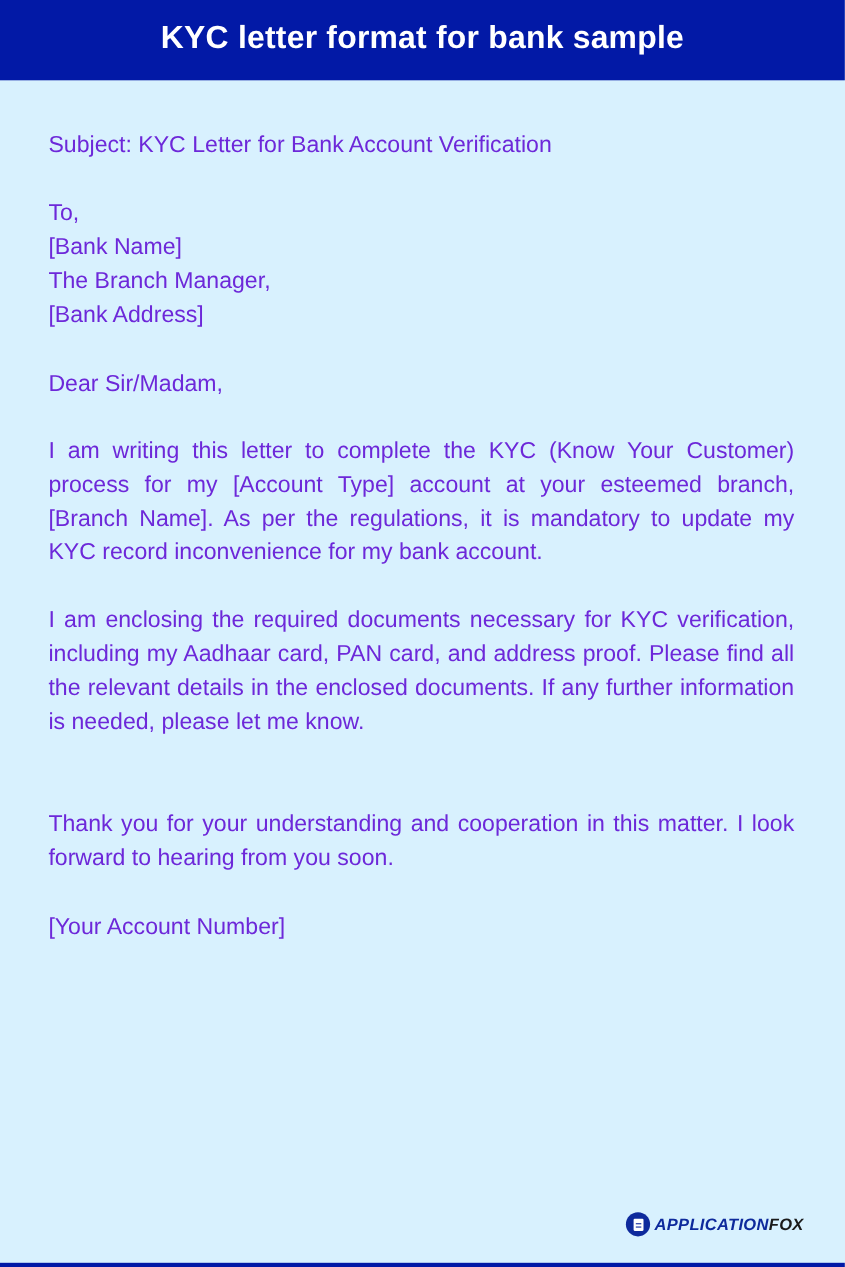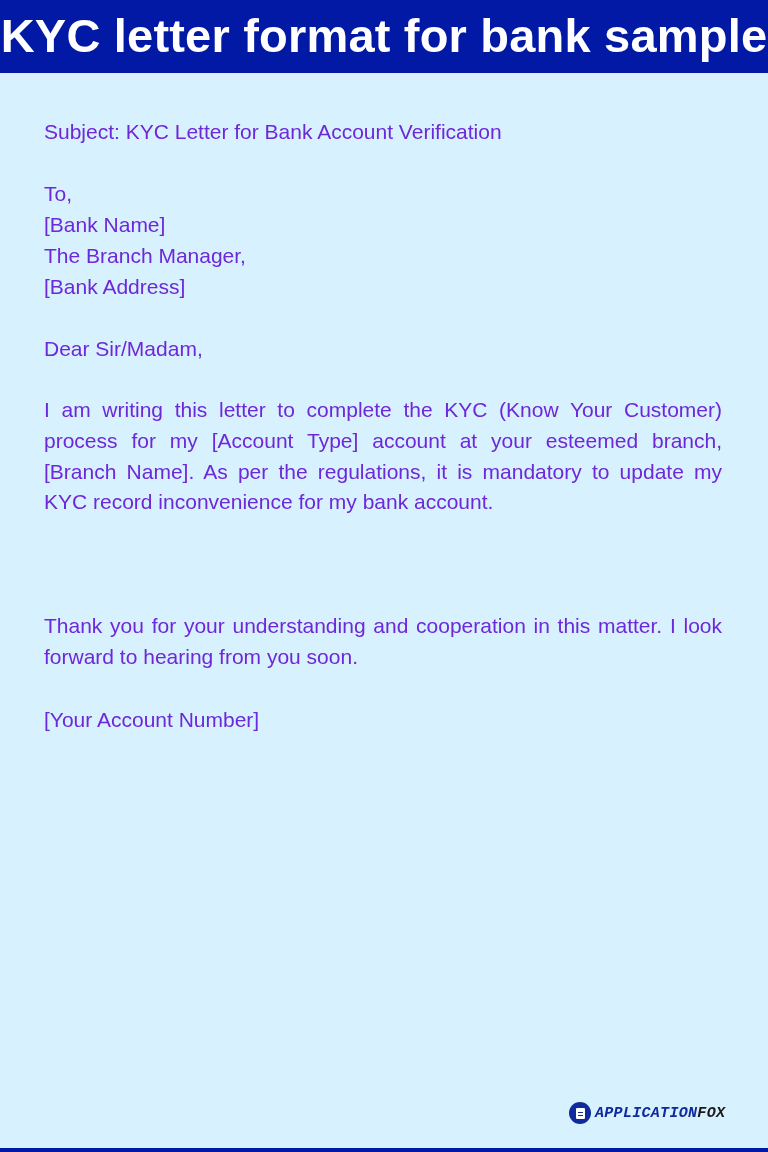--- a/index.html
+++ b/index.html
@@ -22,21 +22,21 @@
       height: 73px;
       background: #0219a6;
       display: flex;
       align-items: center;
       justify-content: center;
     }
     .header-title {
       color: #ffffff;
       font-family: "Liberation Sans", sans-serif;
       font-weight: bold;
-      font-size: 47px;
+      font-size: 29px;
       letter-spacing: 0.2px;
       margin-top: -2px;
     }
     .letter {
       position: absolute;
       left: 44px;
       top: 116px;
       width: 678px;
       font-size: 21px;
       line-height: 31px;
@@ -77,21 +77,21 @@
       content: "";
       position: absolute;
       left: 2px;
       width: 5px;
       height: 1.5px;
       background: #0e2a9c;
     }
     .logo-doc::before { top: 4px; }
     .logo-doc::after { top: 7px; }
     .logo-text {
-      font-family: Liberation Mono, monospace;
+      font-family: Liberation Sans, sans-serif;
       font-weight: bold;
       font-style: italic;
       font-size: 15px;
       letter-spacing: 0.3px;
     }
     .logo-a { color: #0e2a9c; }
     .logo-b { color: #1a1a1a; }
     .bottom-bar {
       position: absolute;
       left: 0; bottom: 0;
@@ -112,20 +112,21 @@
   <div class="gap"></div>
   <span class="line">To,</span>
   <span class="line">[Bank Name]</span>
   <span class="line">The Branch Manager,</span>
   <span class="line">[Bank Address]</span>
   <div class="gap"></div>
   <span class="line">Dear Sir/Madam,</span>
   <div class="gap"></div>
   <p class="para">I am writing this letter to complete the KYC (Know Your Customer) process for my [Account Type] account at your esteemed branch, [Branch Name]. As per the regulations, it is mandatory to update my KYC record inconvenience for my bank account.</p>
   <div class="gap"></div>
+  <p class="para">I am enclosing the required documents necessary for KYC verification, including my Aadhaar card, PAN card, and address proof. Please find all the relevant details in the enclosed documents. If any further information is needed, please let me know.</p>
   <div class="gap"></div>
   <div class="gap"></div>
   <p class="para">Thank you for your understanding and cooperation in this matter. I look forward to hearing from you soon.</p>
   <div class="gap"></div>
   <span class="line">[Your Account Number]</span>
 </div>
 
 <div class="logo">
   <div class="logo-icon">
     <div class="logo-doc"></div>

